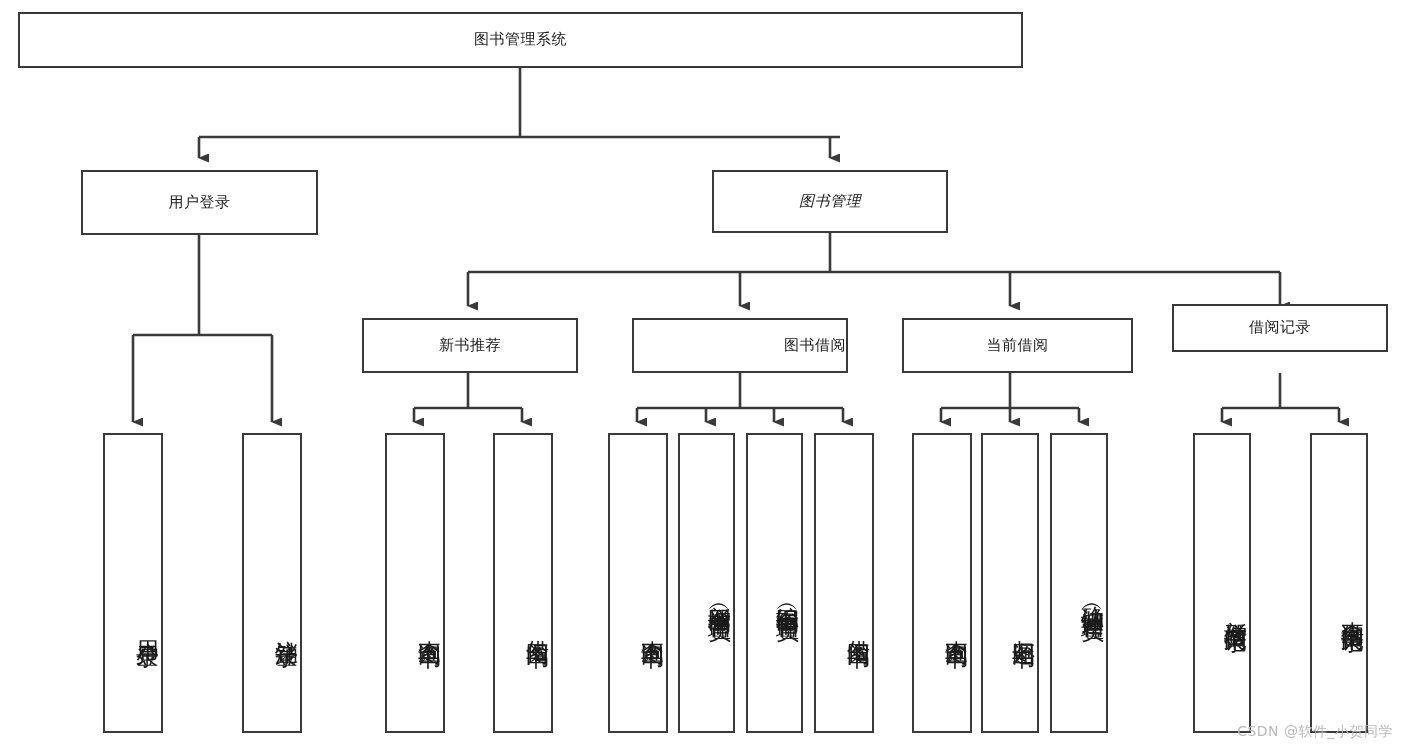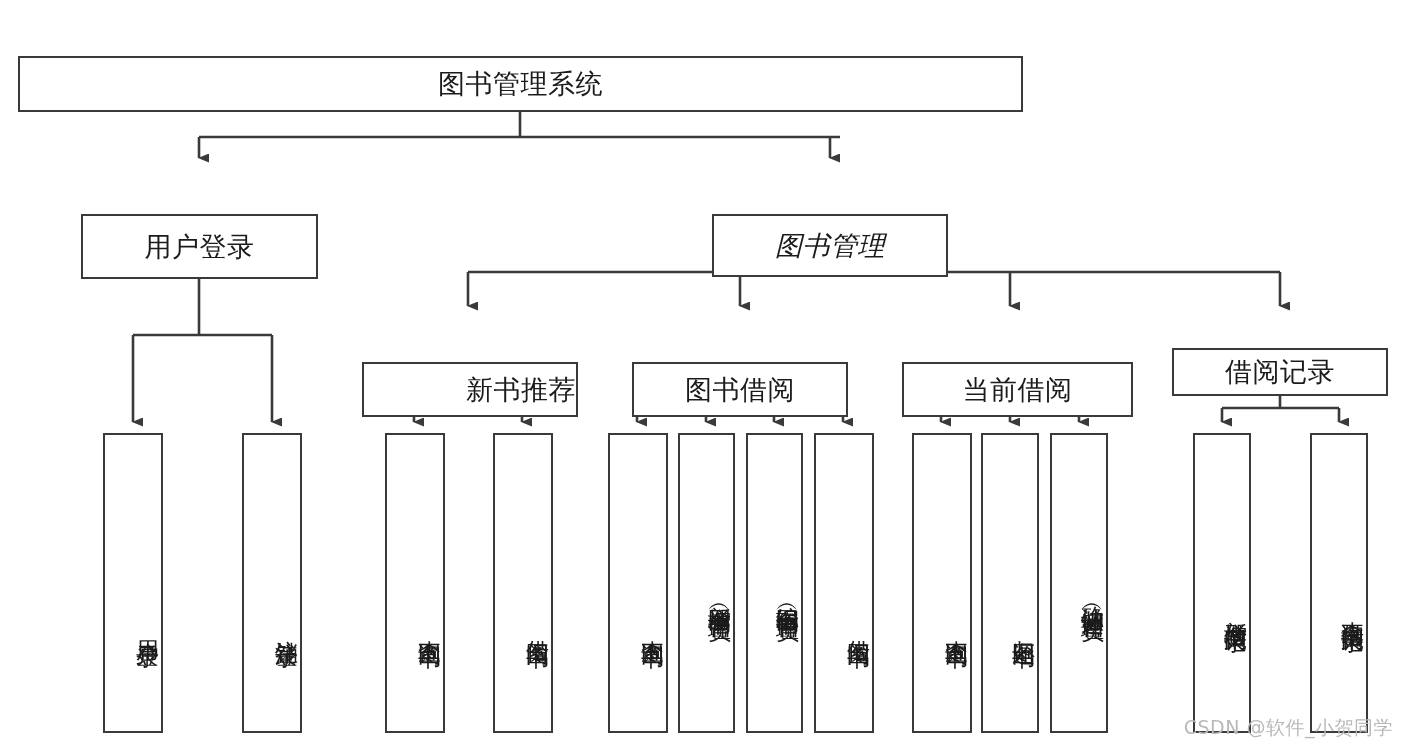--- a/index.html
+++ b/index.html
@@ -31,23 +31,22 @@
     box-sizing: border-box;
     background: #ffffff;
     border: 2.5px solid #3a3a3a;
     display: flex;
     align-items: center;
     justify-content: center;
     color: #1b1b1b;
     line-height: 1.18;
   }
   .node.horizontal {
-    font-size: 27px;
+    font-size: 15px;
     letter-spacing: 0.5px;
-    margin-top: 44px;
   }
   .node.vertical {
     writing-mode: vertical-rl;
     text-orientation: upright;
     font-size: 23px;
     letter-spacing: 2px;
     align-items: flex-start;
     justify-content: center;
     padding-top: 10px;
   }
@@ -60,21 +59,21 @@
   .node.vertical.pad-top-small {
     padding-top: 28px;
   }
   .node.vertical .vlabel {
     display: block;
   }
   #watermark {
     position: absolute;
     right: 12px;
     bottom: 6px;
-    font-size: 19px;
+    font-size: 14px;
     color: #b9b9b9;
     letter-spacing: 0.5px;
     white-space: nowrap;
   }
 </style>
 </head>
 <body>
 
 <div id="diagram-root">
 
@@ -132,24 +131,24 @@
     <span>图书管理系统</span>
   </div>
 
   <div class="node horizontal" style="left:81px; top:170px; width:237px; height:65px;">
     <span>用户登录</span>
   </div>
   <div class="node horizontal" style="left:712px; top:170px; width:236px; height:63px;font-style:italic;">
     <span>图书管理</span>
   </div>
 
-  <div class="node horizontal" style="left:362px; top:318px; width:216px; height:55px;justify-content:flex-end;">
+  <div class="node horizontal" style="left:362px; top:318px; width:216px; height:55px;">
     <span>新书推荐</span>
   </div>
-  <div class="node horizontal" style="left:632px; top:318px; width:216px; height:55px;">
+  <div class="node horizontal" style="left:632px; top:318px; width:216px; height:55px;justify-content:flex-end;">
     <span>图书借阅</span>
   </div>
   <div class="node horizontal" style="left:902px; top:318px; width:231px; height:55px;">
     <span>当前借阅</span>
   </div>
   <div class="node horizontal" style="left:1172px; top:304px; width:216px; height:48px;">
     <span>借阅记录</span>
   </div>
 
   <div class="node vertical pad-top" style="left:103px; top:433px; width:60px; height:300px;">

